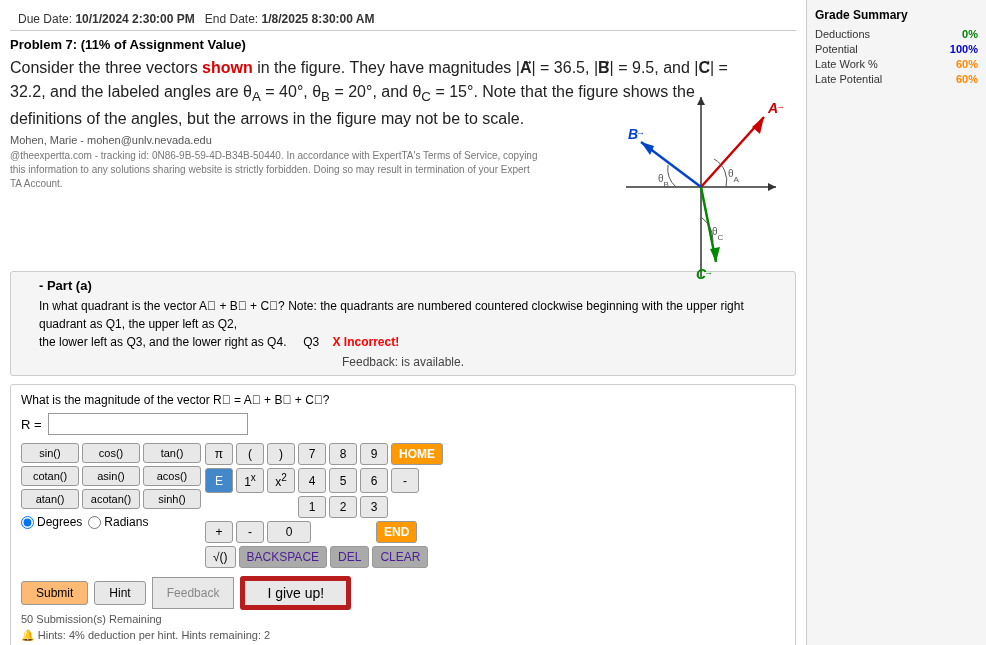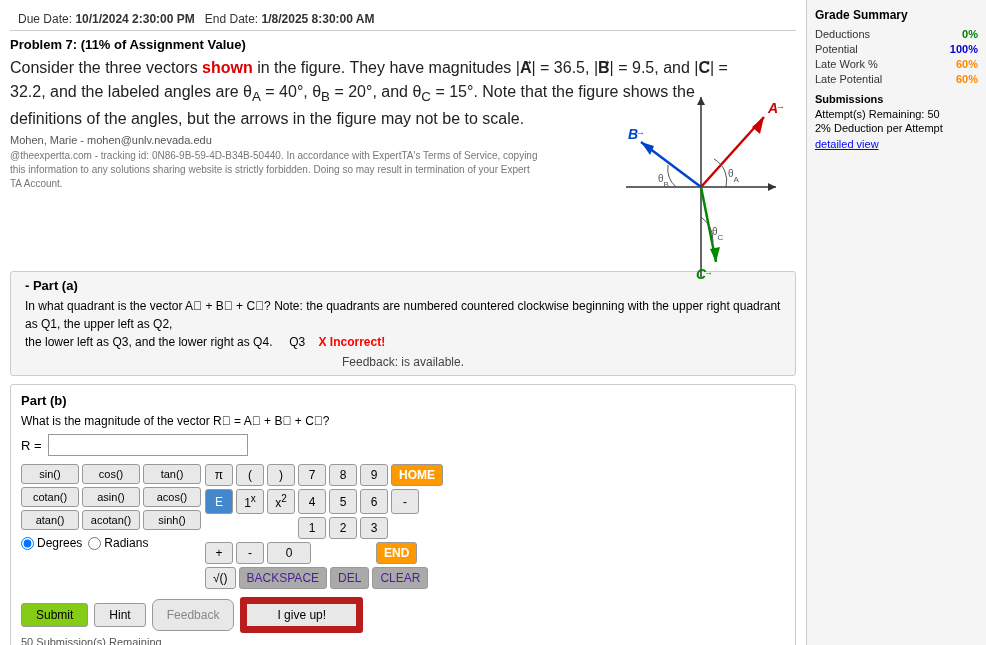--- a/index.html
+++ b/index.html
@@ -59,21 +59,21 @@
       position: absolute;
       top: 50px;
       right: 10px;
       width: 180px;
       height: 200px;
     }
     .part-section {
       background: #f5f5f5;
       border: 1px solid #ccc;
       border-radius: 3px;
-      padding: 6px 14px;
+      padding: 6px 28px;
       margin-top: 8px;
     }
     .part-header {
       font-weight: bold;
       font-size: 13px;
       margin-bottom: 4px;
     }
     .incorrect-badge {
       color: red;
       font-weight: bold;
@@ -184,50 +184,50 @@
       align-items: center;
       gap: 3px;
     }
     .bottom-buttons {
       display: flex;
       gap: 6px;
       margin-top: 8px;
       align-items: center;
     }
     .submit-btn {
-      background: #84cc16;
+      background: #fdba74;
       border: 1px solid #999;
       border-radius: 3px;
       padding: 4px 14px;
       font-size: 12px;
       cursor: pointer;
     }
     .hint-btn {
       background: #e8e8e8;
       border: 1px solid #999;
       border-radius: 3px;
       padding: 4px 14px;
       font-size: 12px;
       cursor: pointer;
     }
     .feedback-btn {
       background: #e8e8e8;
       border: 1px solid #999;
-      border-radius: 7px;
+      border-radius: 0;
       padding: 8px 14px;
       font-size: 12px;
       cursor: pointer;
       color: #888;
     }
     .giveup-btn {
       background: #e8e8e8;
-      border: 7px solid #b91c1c;
-      border-radius: 3px;
-      padding: 4px 30px;
-      font-size: 12px;
+      border: 5px solid #b91c1c;
+      border-radius: 3px;
+      padding: 4px 22px;
+      font-size: 14px;
       cursor: pointer;
     }
     .submissions-remaining {
       font-size: 11px;
       color: #555;
       margin-top: 3px;
     }
     .hints-row {
       font-size: 11px;
       color: #555;
@@ -359,21 +359,20 @@
         <span>the lower left as Q3, and the lower right as Q4.</span>
         &nbsp;&nbsp;&nbsp;
         <span>Q3</span>
         &nbsp;&nbsp;
         <span class="incorrect-badge">X Incorrect!</span>
       </div>
       <div class="feedback-text">Feedback: is available.</div>
     </div>
 
     <div class="part-b-section">
-      <div class="part-b-header">Part (b)</div>
       <div style="font-size:12px; margin-bottom:6px;">
         What is the magnitude of the vector R⃗ = A⃗ + B⃗ + C⃗?
       </div>
       <div class="r-equals-row">
         <span class="r-label">R =</span>
         <input class="r-input" type="text" value="" style="">
       </div>
 
       <div class="calculator-area">
         <div class="calc-left">
@@ -475,20 +474,14 @@
     </div>
     <div class="grade-row">
       <span class="label">Late Work %</span>
       <span class="val-orange">60%</span>
     </div>
     <div class="grade-row">
       <span class="label">Late Potential</span>
       <span class="val-orange">60%</span>
     </div>
 
-    <div class="submissions-section">
-      <div class="submissions-title">Submissions</div>
-      <div style="font-size:11px; margin-bottom:2px;">Attempt(s) Remaining: 50</div>
-      <div style="font-size:11px; margin-bottom:4px;">2% Deduction per Attempt</div>
-      <a class="detailed-link" href="#">detailed view</a>
-    </div>
   </div>
 </div>
 
 </body></html>

